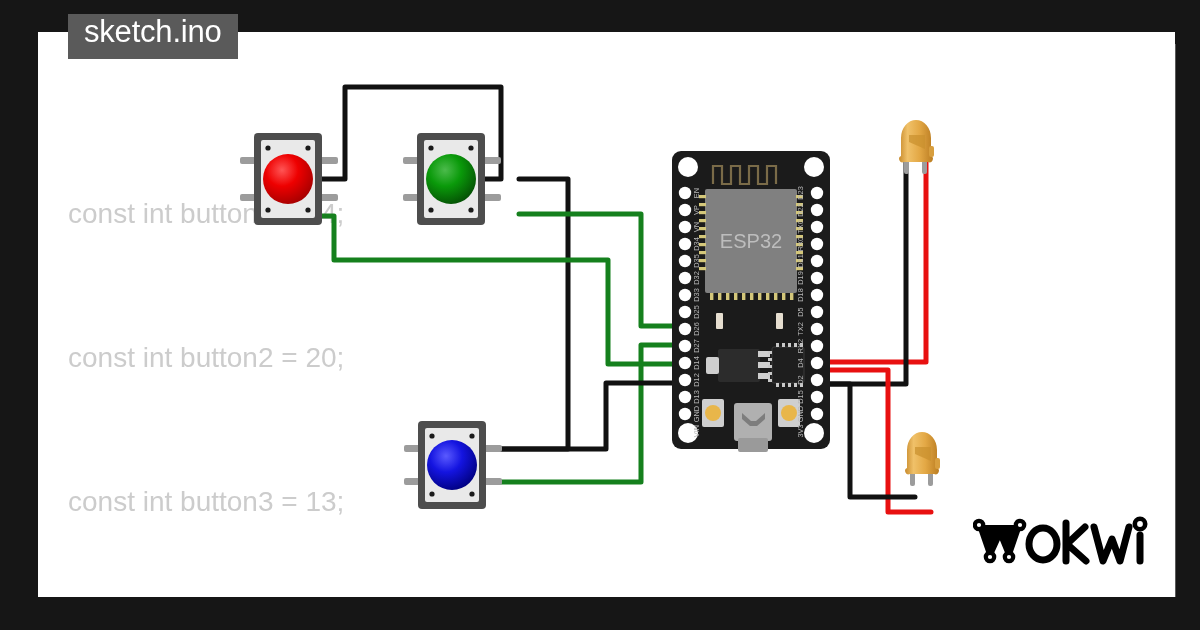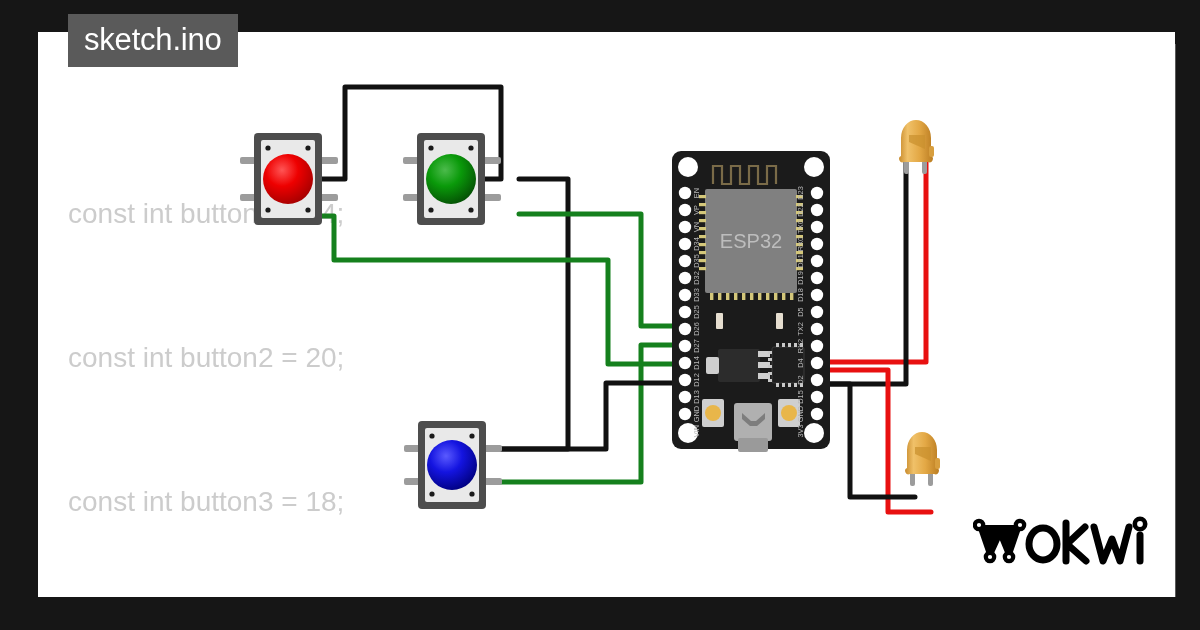--- a/index.html
+++ b/index.html
@@ -23,21 +23,21 @@
     width: 1137px; height: 565px;
     background: #ffffff;
     overflow: hidden;
   }
 
   
   #file-tab {
     position: absolute; left: 68px; top: 14px;
     background: #5a5a5a; color: #ffffff;
     font-size: 31px; line-height: 1;
-    padding: 10px 16px 12px 16px;
+    padding: 2px 16px 12px 16px;
     letter-spacing: -0.2px;
     z-index: 40;
     font-weight: 400;
   }
 
   
   #code {
     position: absolute; left: 30px; top: 62px;
     width: 620px;
     color: #cccccc;
@@ -61,21 +61,21 @@
 
 <div id="stage">
 
   <div id="canvas-shadow"></div>
 
   <div id="canvas">
 
     <div id="code">
       <span class="ln">const int button1 = 14;</span>
       <span class="ln">const int button2 = 20;</span>
-      <span class="ln">const int button3 = 18;</span>
+      <span class="ln">const int button3 = 13;</span>
       
       
       
       
       
       
       
       
     </div>
 

